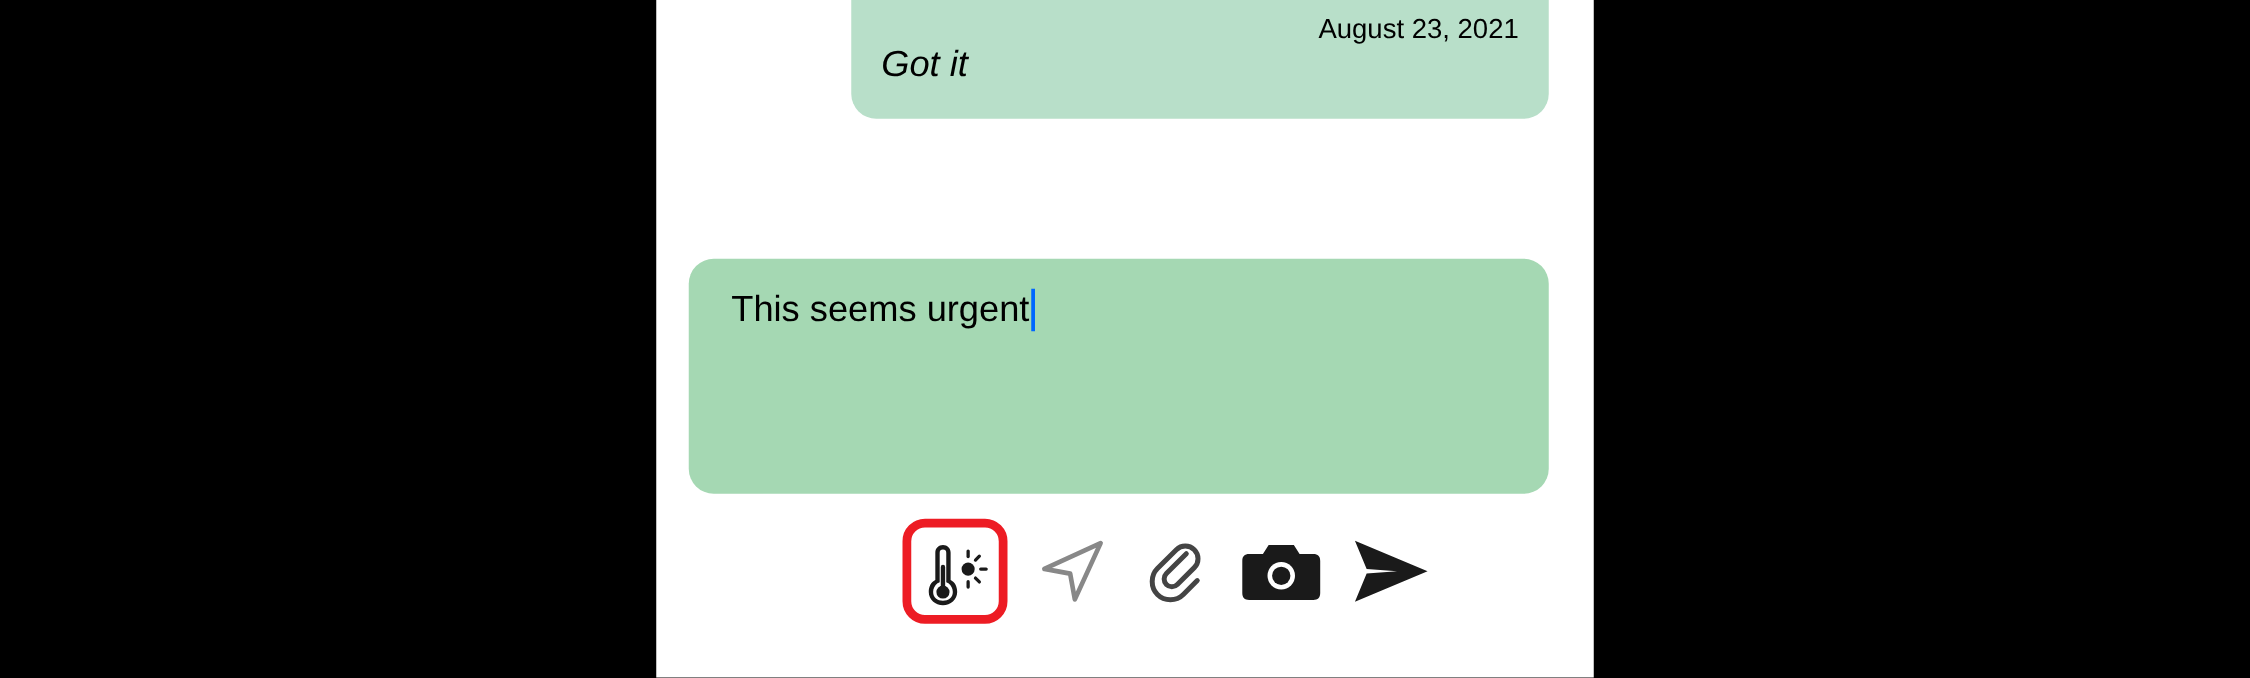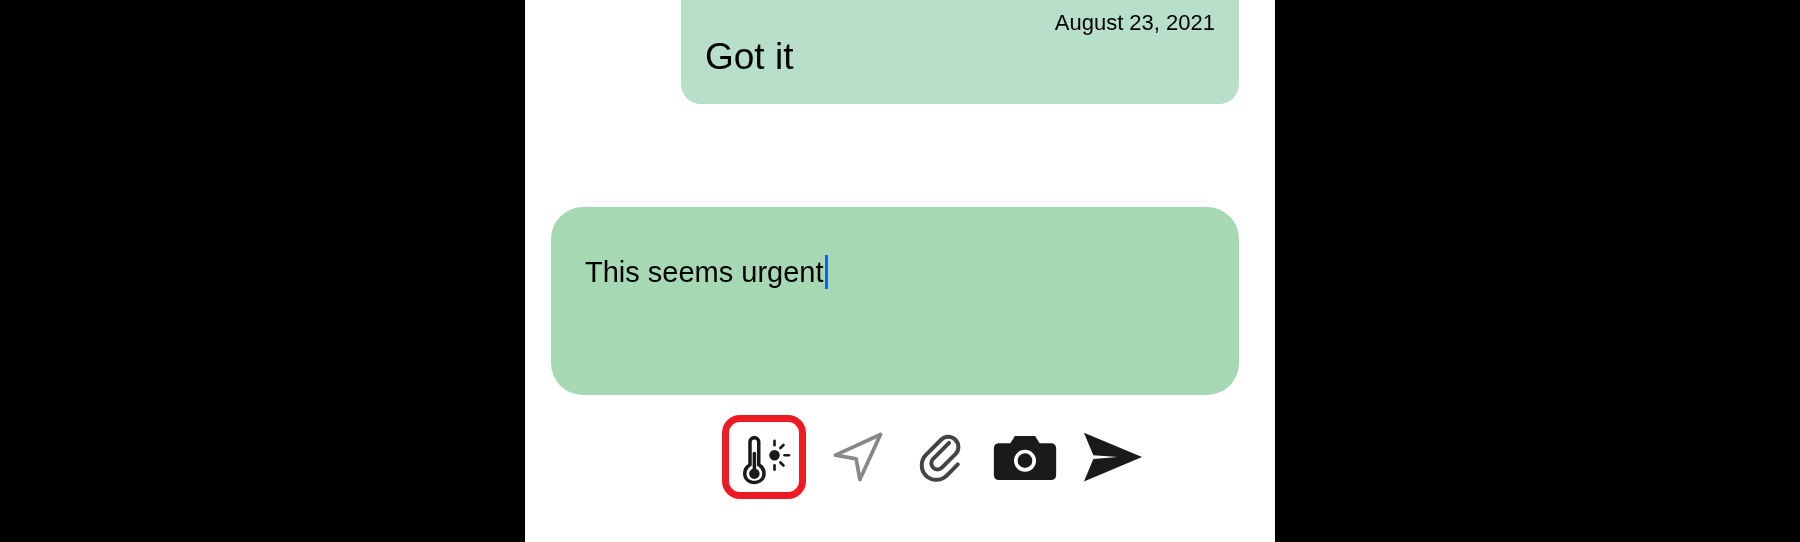--- a/index.html
+++ b/index.html
@@ -29,32 +29,33 @@
       background: #b8dfc9;
       border-radius: 0 0 20px 20px;
       padding: 10px 24px 26px 24px;
     }
     .message-date {
       text-align: right;
       font-size: 22px;
       color: #000;
     }
     .message-text {
-      font-size: 37px;
+      font-size: 29px;
       color: #000;
+      font-style: italic;
     }
     .compose-box {
       position: absolute;
       left: 26px;
       top: 207px;
       width: 688px;
       height: 188px;
       background: #a5d8b3;
-      border-radius: 32px;
-      padding: 48px 34px;
+      border-radius: 20px;
+      padding: 24px 34px;
     }
     .compose-text-wrapper {
       display: flex;
       align-items: center;
       font-size: 29px;
       color: #000;
     }
     .cursor {
       display: inline-block;
       width: 3px;

